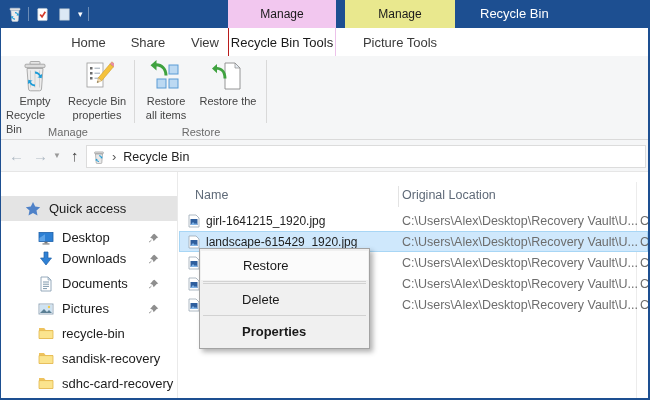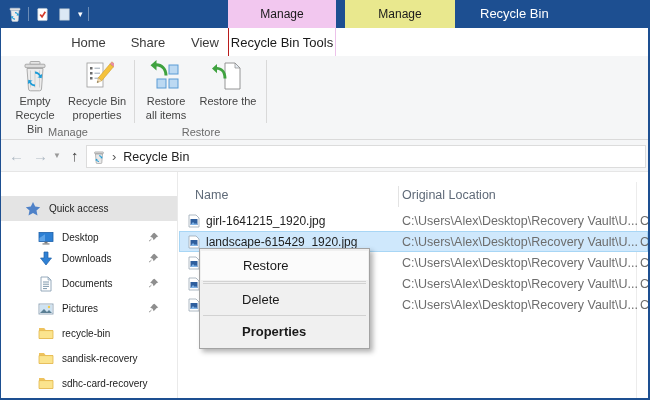--- a/index.html
+++ b/index.html
@@ -33,41 +33,41 @@
     font-size:13px;color:#3a3a3a}
   .tab-file{left:2px;width:57px;background:var(--file-tab-blue);color:#fff}
   .tab-home{left:59px;width:59px}.tab-share{left:118px;width:60px}.tab-view{left:178px;width:54px}
   .tab-rbt{left:228px;width:108px;background:#fff;border-left:1px solid #b91c1c;border-right:1px solid #ecc2ea;color:#1a1a1a}
   .tab-pt{left:345px;width:110px}
 
   
   .ribbon{position:absolute;top:56px;left:0;right:0;height:84px;background:var(--ribbon-bg);
     border-bottom:1px solid #dadada}
   .rbtn{position:absolute;top:3px;display:flex;flex-direction:column;align-items:center;
-    font-size:11px;color:#444;line-height:1.25;text-align:center}
+    font-size:11px;color:#444;line-height:1.25;}
   .rbtn .ric{width:34px;height:34px;margin-bottom:2px}
   .rsep{position:absolute;top:4px;bottom:16px;width:1px;background:#d9d9d9}
   .grp-label{position:absolute;bottom:1px;font-size:11px;color:#6a6a6a;text-align:center}
 
   
   .addr{position:absolute;top:140px;left:0;right:0;height:32px;background:var(--ribbon-bg);
     border-bottom:1px solid #e6e6e6;display:flex;align-items:center}
   .nav-ic{font-size:15px;line-height:1;display:inline-block}
   .nav-back,.nav-fwd{color:#b0bac4;margin-left:9px}
   .nav-drop{color:#9a9a9a;font-size:8px;margin-left:5px}
   .nav-up{color:#4a4a4a;margin-left:10px;font-size:15px}
   .addr-box{position:absolute;left:86px;right:4px;top:5px;height:23px;background:#fff;
     border:1px solid #dcdcdc;display:flex;align-items:center;padding-left:5px;font-size:12.5px;color:#222}
   .addr-box .crumb-sep{color:#555;margin:0 7px 0 6px;font-size:13px}
 
   
   .main{position:absolute;top:172px;left:0;right:2px;bottom:2px;background:#fff}
   .sidebar{position:absolute;left:0;top:0;bottom:0;width:178px;border-right:1px solid #eaeaea;overflow:hidden}
   .srow{position:absolute;left:0;right:0;height:25px;display:flex;align-items:center;
-    font-size:10px;color:#1c1c1c}
+    font-size:13px;color:#1c1c1c}
   .srow .sic{width:16px;height:16px;margin-right:8px;flex:0 0 16px}
   .srow.qa{background:#e4e4e4}
   .srow.qa .sic{margin-left:25px}
   .srow.child .sic{margin-left:38px}
   .pin{position:absolute;right:18px;width:11px;height:11px}
 
   .files{position:absolute;left:179px;top:0;right:0;bottom:0;overflow:hidden}
   .fhead{position:absolute;top:12px;left:0;right:0;height:24px;font-size:12.5px;color:#5f6a78}
   .fhead .hname{position:absolute;left:16px;top:4px}
   .fhead .hloc{position:absolute;left:223px;top:4px}
@@ -132,20 +132,23 @@
         <span>Share</span>
       </div>
     <div class="tab tab-home">
         <span>Home</span>
       </div>
     <div class="tab tab-view">
         <span>View</span>
       </div>
     <div class="tab tab-rbt">
         <span>Recycle Bin Tools</span>
+      </div>
+    <div class="tab tab-pt">
+        <span>Picture Tools</span>
       </div>
   </div>
 
   <div class="ribbon">
     <div class="rbtn" style="left:6px;width:58px">
       <span class="ric">
         <svg viewBox="0 0 34 34" width="34" height="34">
             <rect x="12" y="2.5" width="10" height="3" rx="1" fill="#e6e6e6" stroke="#9b9b9b" stroke-width=".8"></rect>
             <rect x="7" y="5.2" width="20" height="3.4" rx="1" fill="#dcdcdc" stroke="#9b9b9b" stroke-width=".8"></rect>
             <path d="M9 9.5 h16 l-1.5 20.5 a2 2 0 0 1 -2 1.8 h-9 a2 2 0 0 1 -2 -1.8z" fill="#ececec" stroke="#9b9b9b" stroke-width=".8"></path>

